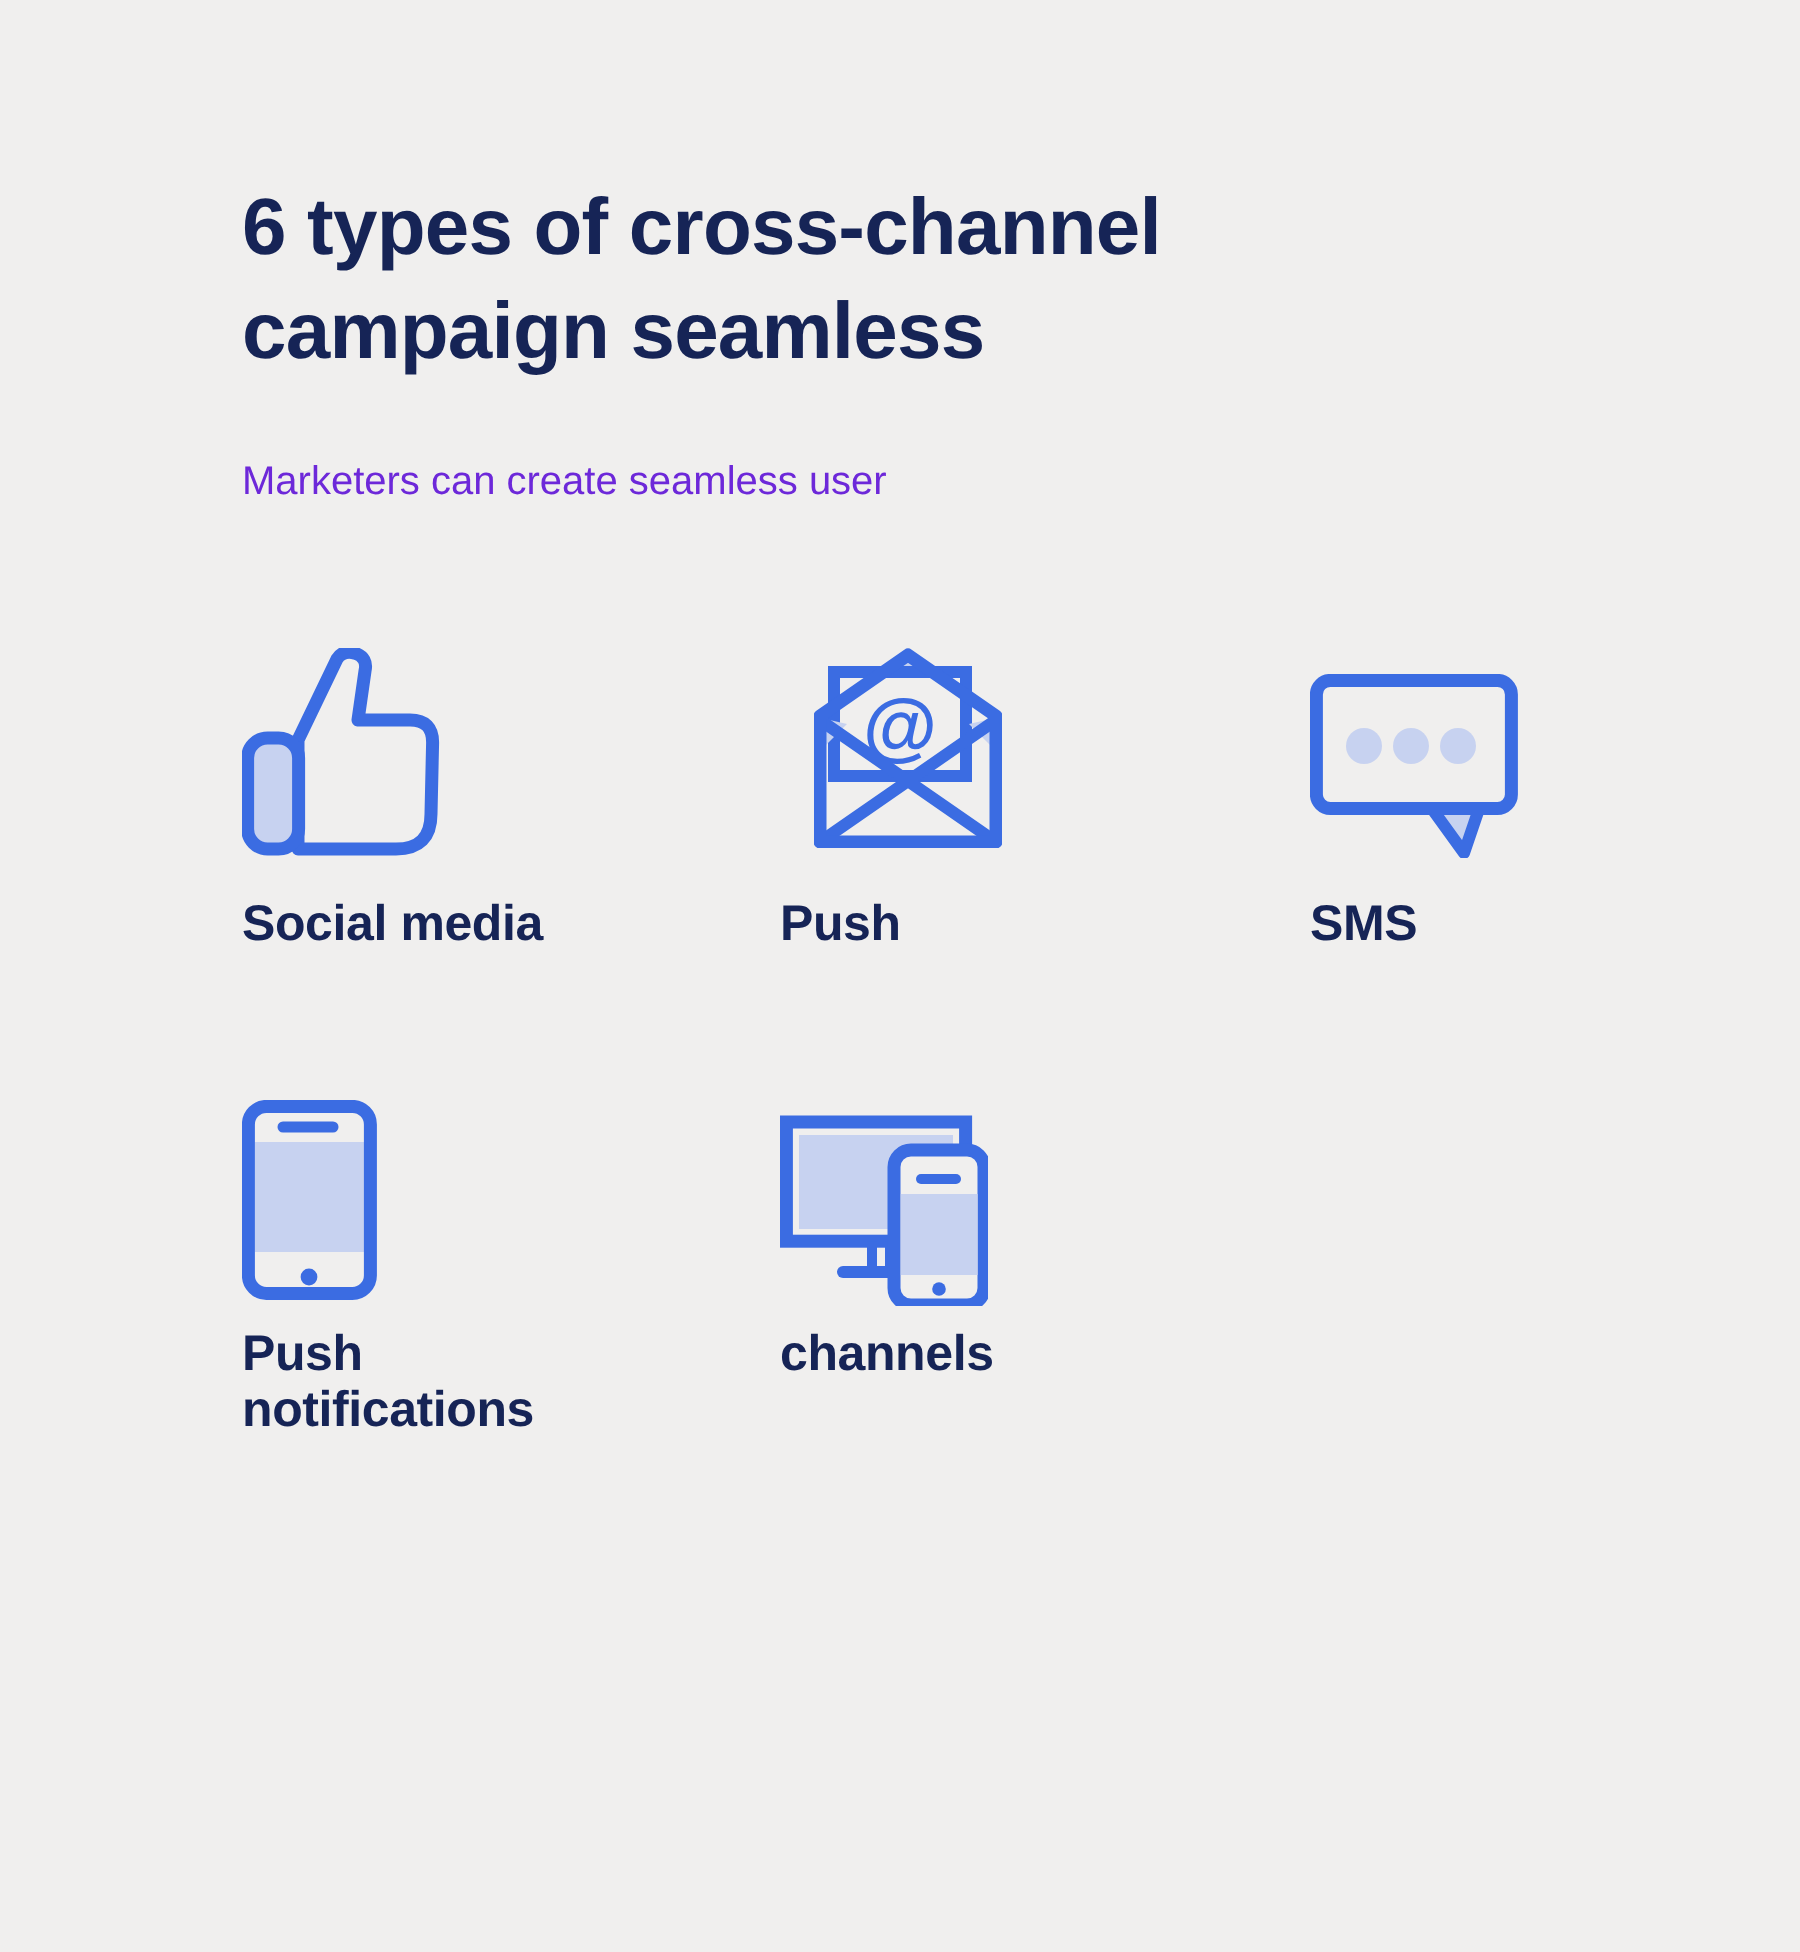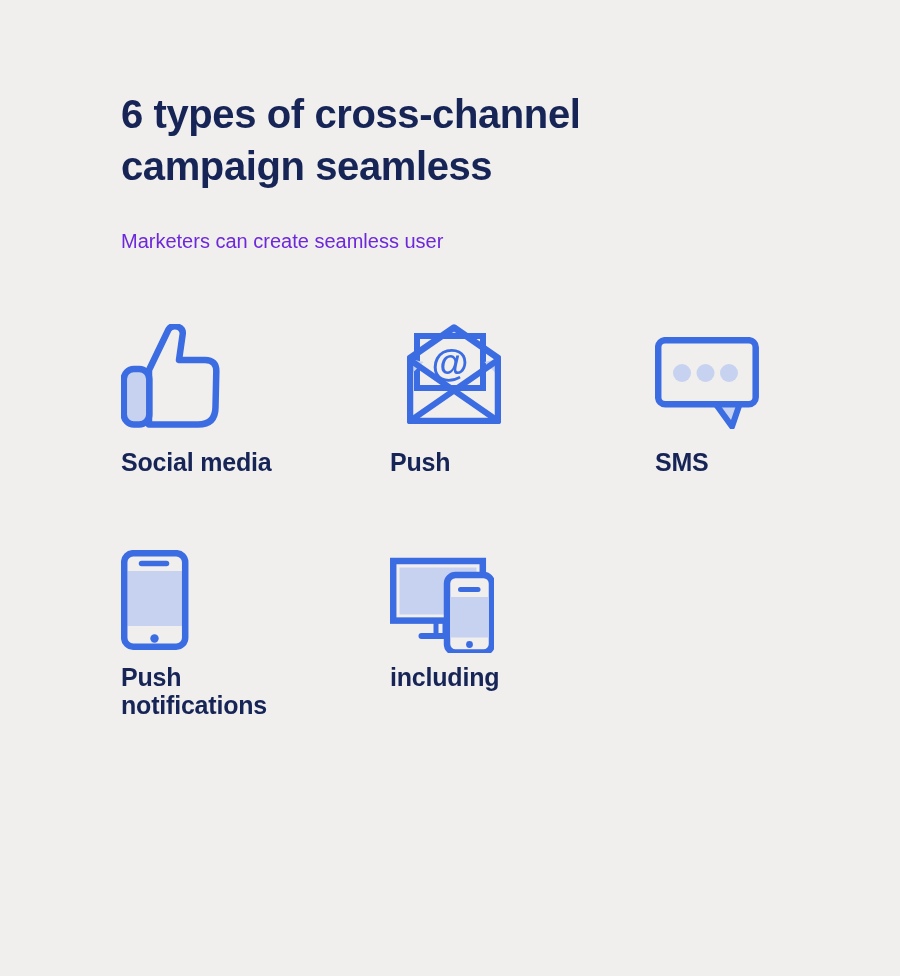--- a/index.html
+++ b/index.html
@@ -148,20 +148,20 @@
           <rect x="3.2" y="8" width="89.6" height="59.6" fill="none" stroke="#3b6ce2" stroke-width="6.5"></rect>
           <path d="M46,67.8 L46,81 M55,67.8 L55,81" stroke="#3b6ce2" stroke-width="5" fill="none"></path>
           <line x1="31.5" y1="83" x2="59" y2="83" stroke="#3b6ce2" stroke-width="6" stroke-linecap="round"></line>
           <rect x="57" y="22" width="45" height="77.5" rx="8.5" fill="#f0efee" stroke="#3b6ce2" stroke-width="6.5"></rect>
           <rect x="60.4" y="44" width="38.4" height="40.5" fill="#c7d2f0"></rect>
           <line x1="70.5" y1="36.5" x2="88" y2="36.5" stroke="#3b6ce2" stroke-width="5" stroke-linecap="round"></line>
           <circle cx="79.5" cy="91.5" r="3.4" fill="#3b6ce2"></circle>
         </svg>
       </div>
       <div class="label">
-        <div>including</div>
+        <div>channels</div>
       </div>
     </div>
 
 
   </div>
 
 </div>
 
 </body></html>

